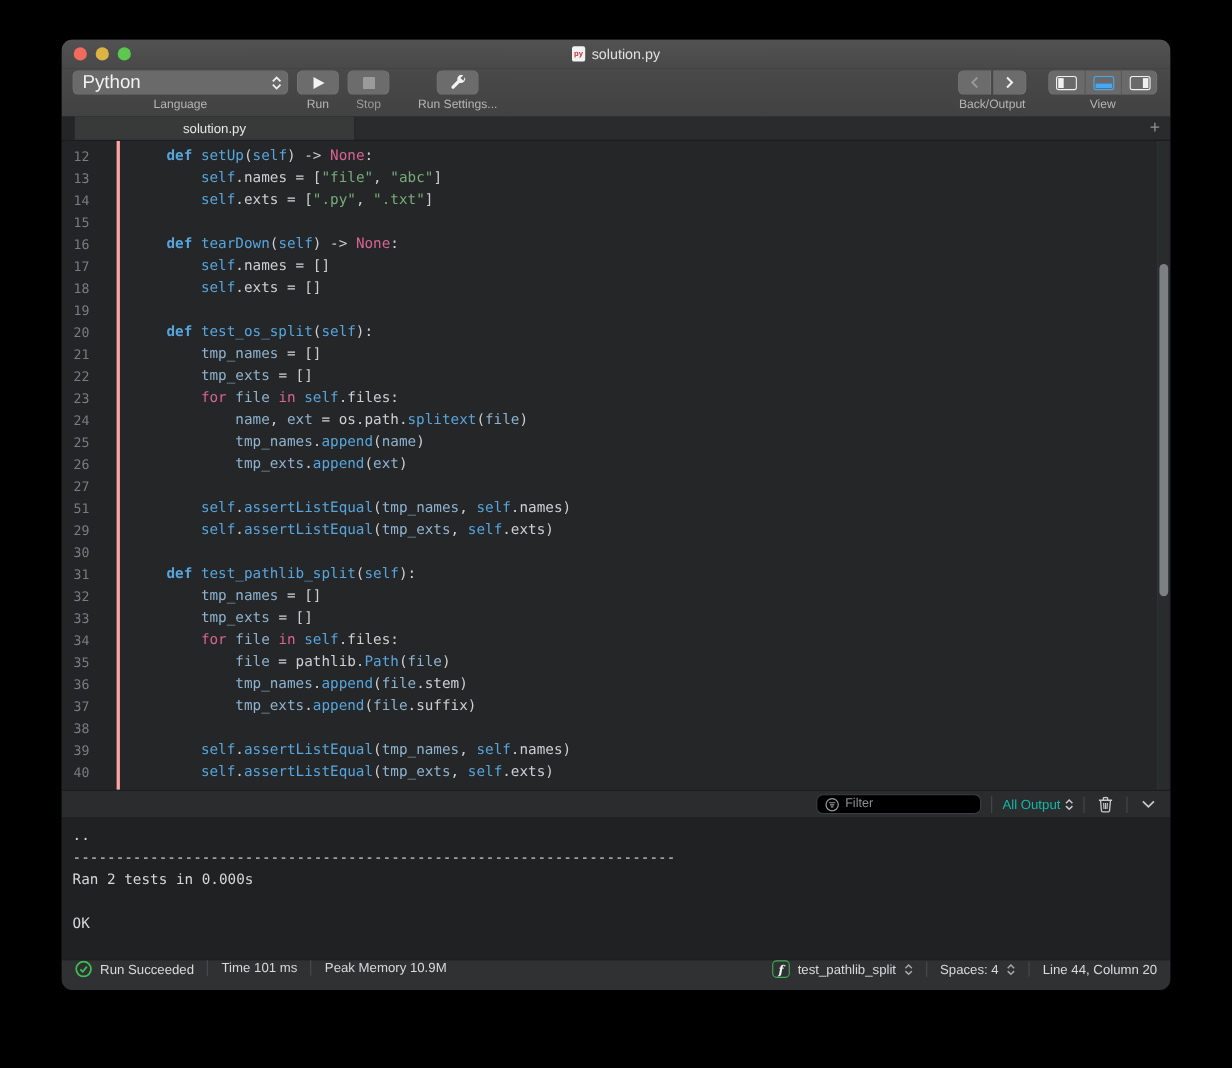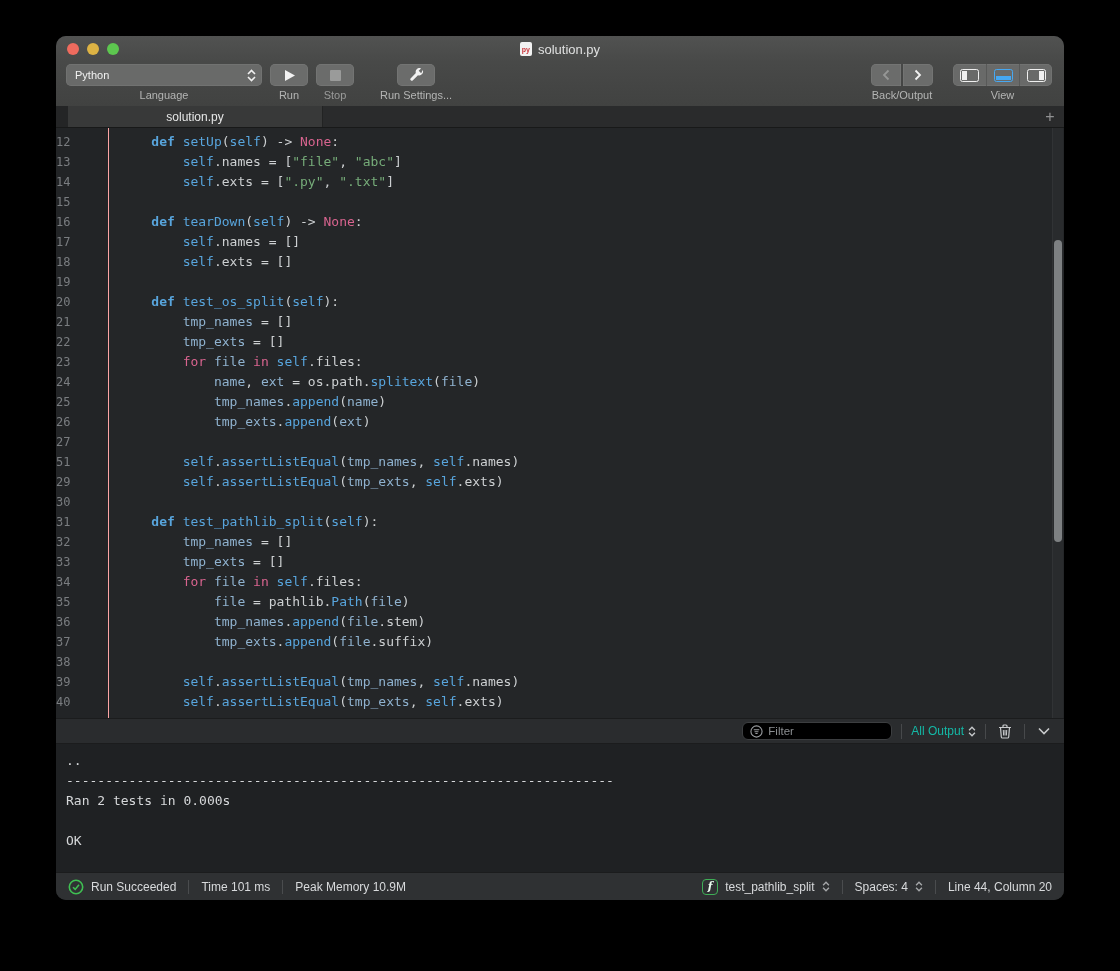--- a/index.html
+++ b/index.html
@@ -21,21 +21,21 @@
     display:flex; align-items:center; justify-content:center; font-size:7px; font-weight:bold;
     color:#c9383d; }
   .win-title { font-size:13px; color:#dfe0e0; }
 
   
   .toolbar { height:44px; flex:0 0 44px; background:linear-gradient(#484948,#414241);
     display:flex; align-items:flex-start; padding:2px 10px 0 10px; }
   .tgroup { display:flex; flex-direction:column; align-items:center; margin-right:8px; }
   .tlabel { font-size:11px; color:#b4b5b4; margin-top:3px; white-space:nowrap; }
   .popup { width:196px; height:22px; background:#696a69; border-radius:5px; display:flex;
-    align-items:center; padding:0 6px 0 9px; color:#f2f2f2; font-size:11px;
+    align-items:center; padding:0 6px 0 9px; color:#f2f2f2; font-size:17px;
     box-shadow:inset 0 0 0 .5px rgba(255,255,255,.12); }
   .popup .grow { flex:1; }
   .tbtn { width:38px; height:22px; background:#6b6c6b; border-radius:5px; display:flex;
     align-items:center; justify-content:center;
     box-shadow:inset 0 0 0 .5px rgba(255,255,255,.12); }
   .tgroup.right { margin-left:auto; margin-right:0; }
   .pairbtn { display:flex; gap:2px; }
   .pairbtn .tbtn { width:30px; border-radius:0; }
   .pairbtn .tbtn:first-child { border-radius:5px 0 0 5px; }
   .pairbtn .tbtn:last-child { border-radius:0 5px 5px 0; }
@@ -53,22 +53,22 @@
   .tabbar { height:22px; flex:0 0 22px; background:#2a2b2c; display:flex; align-items:stretch;
     border-bottom:1px solid #181919; }
   .tab-left-spacer { width:12px; background:#242526; }
   .tab { width:255px; background:#383939; display:flex; align-items:center; justify-content:center;
     font-size:12px; color:#e6e7e7; border-right:1px solid #222323; }
   .tab-add { margin-left:auto; width:28px; display:flex; align-items:center; justify-content:center;
     color:#919293; font-size:16px; font-weight:300; }
 
   
   .editor { flex:1 1 auto; display:flex; background:#242628; position:relative; overflow:hidden; }
-  .gutter { width:53px; background:#222426; border-right:1px solid #fca5a5; padding:4px 14px 0 0;
-    text-align:left; color:#7a7d80; font:12px/20px "DejaVu Sans Mono",monospace; }
+  .gutter { width:53px; background:#222426; border-right:3px solid #fca5a5; padding:4px 14px 0 0;
+    text-align:center; color:#7a7d80; font:12px/20px "DejaVu Sans Mono",monospace; }
   .code-area { flex:1; padding:4px 0 0 11px; overflow:hidden; }
   .code-line { white-space:pre; min-height:20px; font:13px/20px "DejaVu Sans Mono",monospace; }
   .tk-pl{ color:#cdd0d2; } .tk-kw{ color:#58a5dd; font-weight:bold; }
   .tk-kp{ color:#d8648f; font-weight:normal; } .tk-fn{ color:#58a5dd; }
   .tk-vr{ color:#8fb2cf; } .tk-st{ color:#76ac79; }
   .scroll-track { position:absolute; top:0; bottom:0; right:1px; width:11px; background:#292b2d;
     border-left:1px solid #313335; }
   .scroll-thumb { position:absolute; top:112px; right:2px; width:8px; height:302px;
     border-radius:4px; background:#7d8082; }
 
@@ -82,21 +82,21 @@
   .ct-div { width:1px; height:15px; background:#47494b; }
   .ct-select { display:flex; align-items:center; gap:4px; color:#14b8a6; font-size:12px; }
   .iconbtn { display:flex; align-items:center; justify-content:center; width:20px; height:20px; }
 
   
   .console { height:128px; flex:0 0 128px; background:#1f2123; padding:7px 0 0 10px; overflow:hidden; }
   .console-line { white-space:pre; font:13px/20px "DejaVu Sans Mono",monospace; color:#d6d8da; }
 
   
   .statusbar { height:28px; flex:0 0 28px; background:#2f3133; border-top:1px solid #1b1c1d;
-    display:flex; align-items:center; padding:0 12px; gap:12px; font-size:12px; color:#d8dadc; }
+    display:flex; align-items:flex-start; padding:0 12px; gap:12px; font-size:12px; color:#d8dadc; }
   .sb-div { width:1px; height:14px; background:#4a4c4e; }
   .sb-item { display:flex; align-items:center; gap:7px; white-space:nowrap; }
   .sb-right { margin-left:auto; display:flex; align-items:center; gap:12px; }
   .f-icon { width:16px; height:16px; border:1.5px solid #3fae57; border-radius:4px;
     display:flex; align-items:center; justify-content:center;
     font:italic bold 11px/1 "DejaVu Serif",serif; color:#eafbef; }
   .chev-ud { display:flex; flex-direction:column; gap:1px; }
 </style>
 </head>
 <body>

